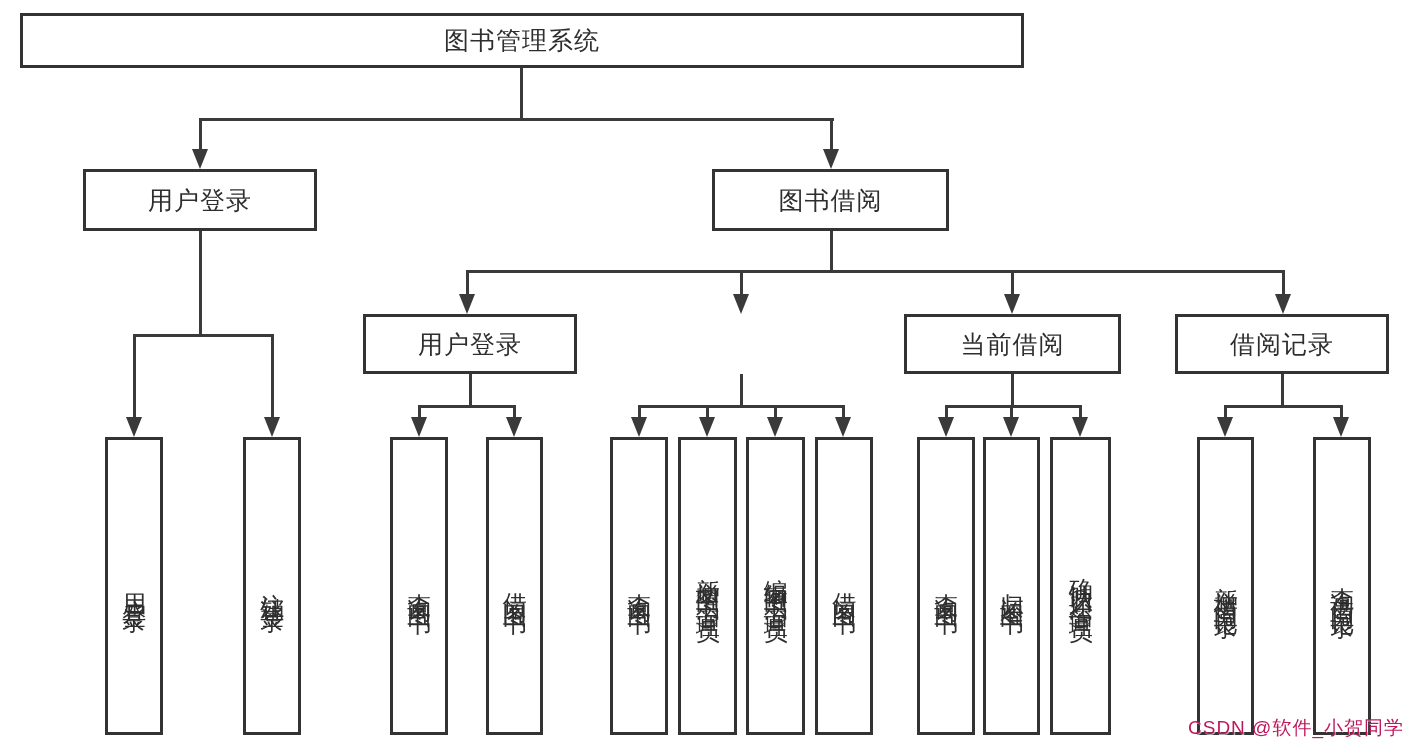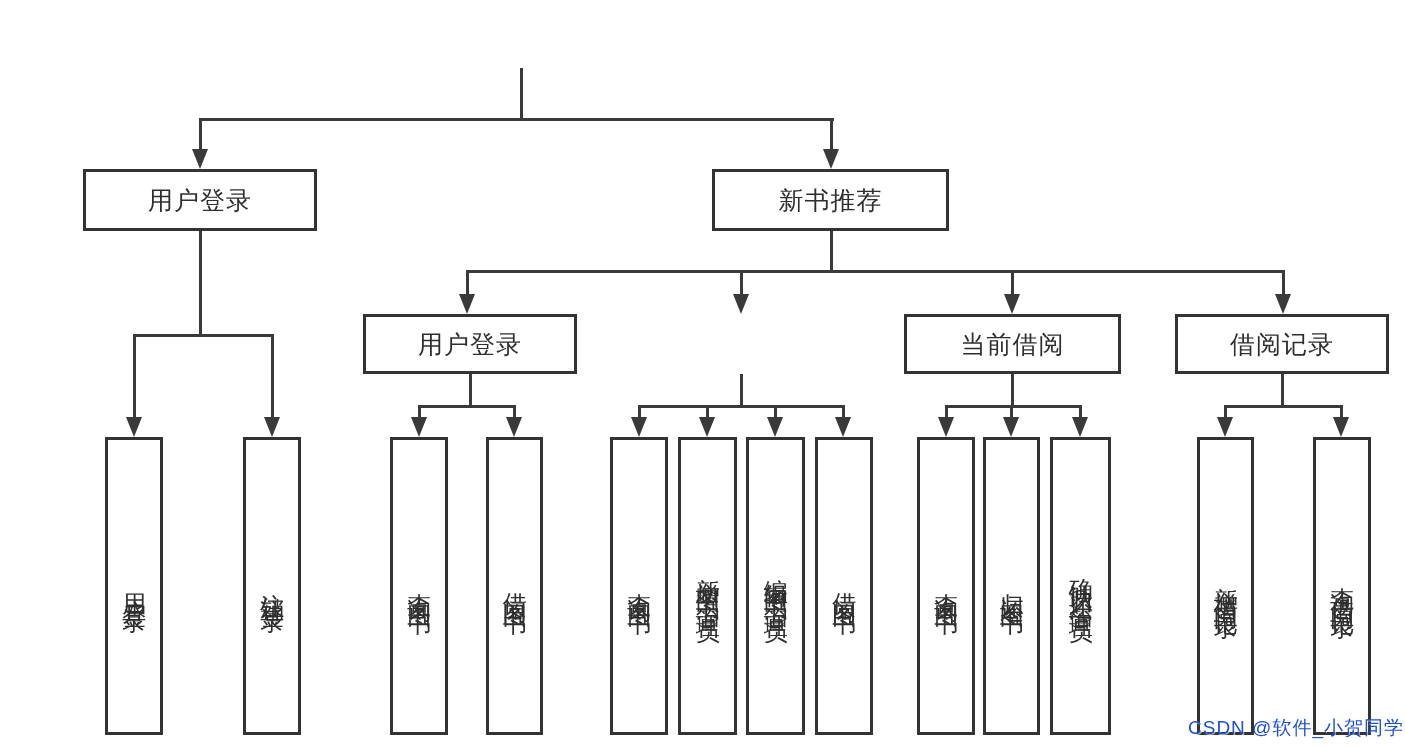--- a/index.html
+++ b/index.html
@@ -34,45 +34,48 @@
     position:absolute;
     width:0; height:0;
     border-left:8px solid transparent;
     border-right:8px solid transparent;
     border-top:20px solid #3a3a3a;
   }
   .watermark {
     position:absolute;
     left:1188px; top:715px;
     font-size:19px;
-    color:#1d4ed8;
+    color:#be185d;
     letter-spacing:1px;
     white-space:nowrap;
     z-index:10;
     text-shadow:1px 1px 0 rgba(255,255,255,0.6);
   }
 </style>
 </head>
 <body>
 
 <div class="canvas">
 
+  <div class="node h" style="left:20px;top:13px;width:1004px;height:55px">
+    <span>图书管理系统</span>
+  </div>
 
   <div class="vline" style="left:520px;top:68px;width:3px;height:52px"></div>
   <div class="hline" style="left:199px;top:118px;width:635px;height:3px"></div>
   <div class="vline" style="left:199px;top:118px;width:3px;height:34px"></div>
   <div class="arrowhead" style="left:192px;top:149px"></div>
   <div class="vline" style="left:830px;top:118px;width:3px;height:34px"></div>
   <div class="arrowhead" style="left:823px;top:149px"></div>
 
   <div class="node h" style="left:83px;top:169px;width:234px;height:62px">
     <span>用户登录</span>
   </div>
   <div class="node h" style="left:712px;top:169px;width:237px;height:62px">
-    <span>新书推荐</span>
+    <span>图书借阅</span>
   </div>
 
   <div class="vline" style="left:199px;top:231px;width:3px;height:105px"></div>
   <div class="hline" style="left:133px;top:334px;width:141px;height:3px"></div>
   <div class="vline" style="left:133px;top:334px;width:3px;height:85px"></div>
   <div class="arrowhead" style="left:126px;top:417px"></div>
   <div class="vline" style="left:271px;top:334px;width:3px;height:85px"></div>
   <div class="arrowhead" style="left:264px;top:417px"></div>
 
   <div class="vline" style="left:830px;top:231px;width:3px;height:41px"></div>

